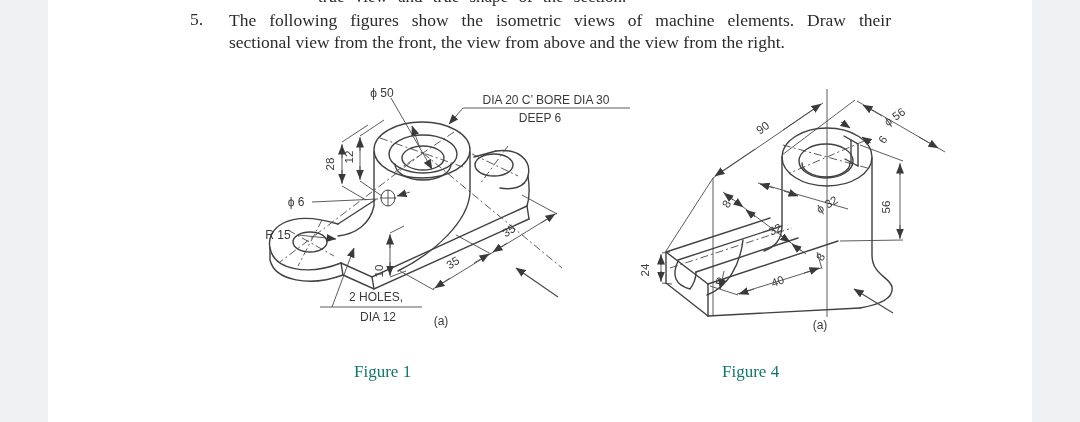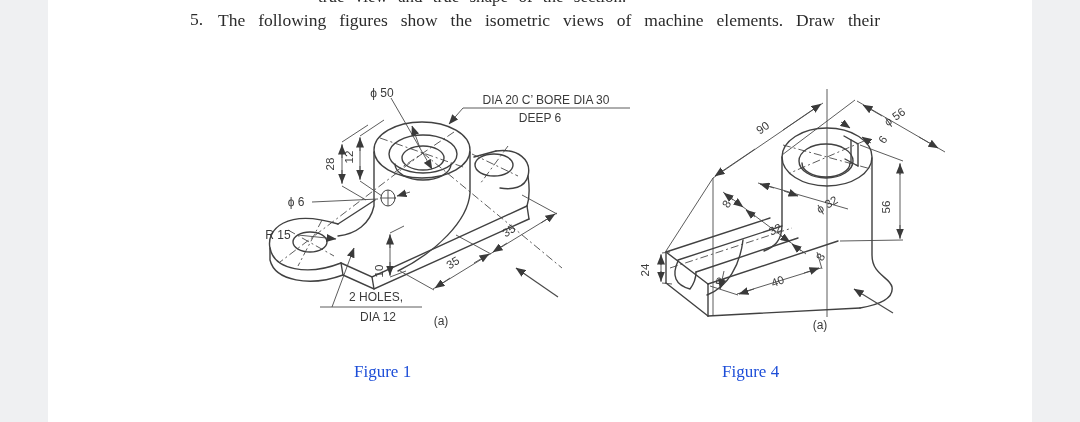--- a/index.html
+++ b/index.html
@@ -15,54 +15,55 @@
     position:absolute;left:318px;top:0;height:7px;width:460px;overflow:hidden;
   }
   .clip-line span{
     position:relative;top:-13px;display:block;
     font-size:17px;word-spacing:6px;color:#2b2b2b;white-space:nowrap;
   }
   .q-number{
     position:absolute;left:190px;top:9px;font-size:17.5px;
   }
   .q-text{
-    position:absolute;left:218px;top:9px;width:662px;
+    position:absolute;left:229px;top:9px;width:662px;
     font-size:17.5px;line-height:22px;
   }
   .q-line1{text-align-last:justify;}
 
   svg{position:absolute;}
   svg text{
     font-family:"Liberation Sans", sans-serif;
     font-size:11.5px;fill:#3a3a3a;
   }
   svg text.note{font-size:12px;}
   .obj{stroke:#414141;stroke-width:1.4;fill:none;stroke-linecap:round;}
   .thin{stroke:#4a4a4a;stroke-width:0.9;fill:none;}
   .dash{stroke:#4a4a4a;stroke-width:0.9;fill:none;stroke-dasharray:8 3 2 3;}
 
   .caption{
-    position:absolute;top:362px;font-size:17px;color:#1d4ed8;
+    position:absolute;top:362px;font-size:17px;color:#0f766e;
   }
   .caption.f1{left:354px;}
   .caption.f2{left:722px;}
 </style>
 </head>
 <body>
 
 <div class="gutter left"></div>
 <div class="gutter right"></div>
 
 <div class="clip-line">
   <span>true view and true shape of the section.</span>
 </div>
 
 <div class="q-number">5.</div>
 <div class="q-text">
   <div class="q-line1">The following figures show the isometric views of machine elements. Draw their</div>
+  <div class="q-line2">sectional view from the front, the view from above and the view from the right.</div>
 </div>
 
 <svg width="420" height="268" viewBox="0 0 420 268" style="left:250px;top:78px;">
   <defs>
     <marker id="arrA" markerUnits="userSpaceOnUse" markerWidth="10" markerHeight="8" refX="9.5" refY="4" orient="auto">
       <path d="M0,0 L10,4 L0,8 z" fill="#3a3a3a"></path>
     </marker>
   </defs>
 
   <g class="dash">

